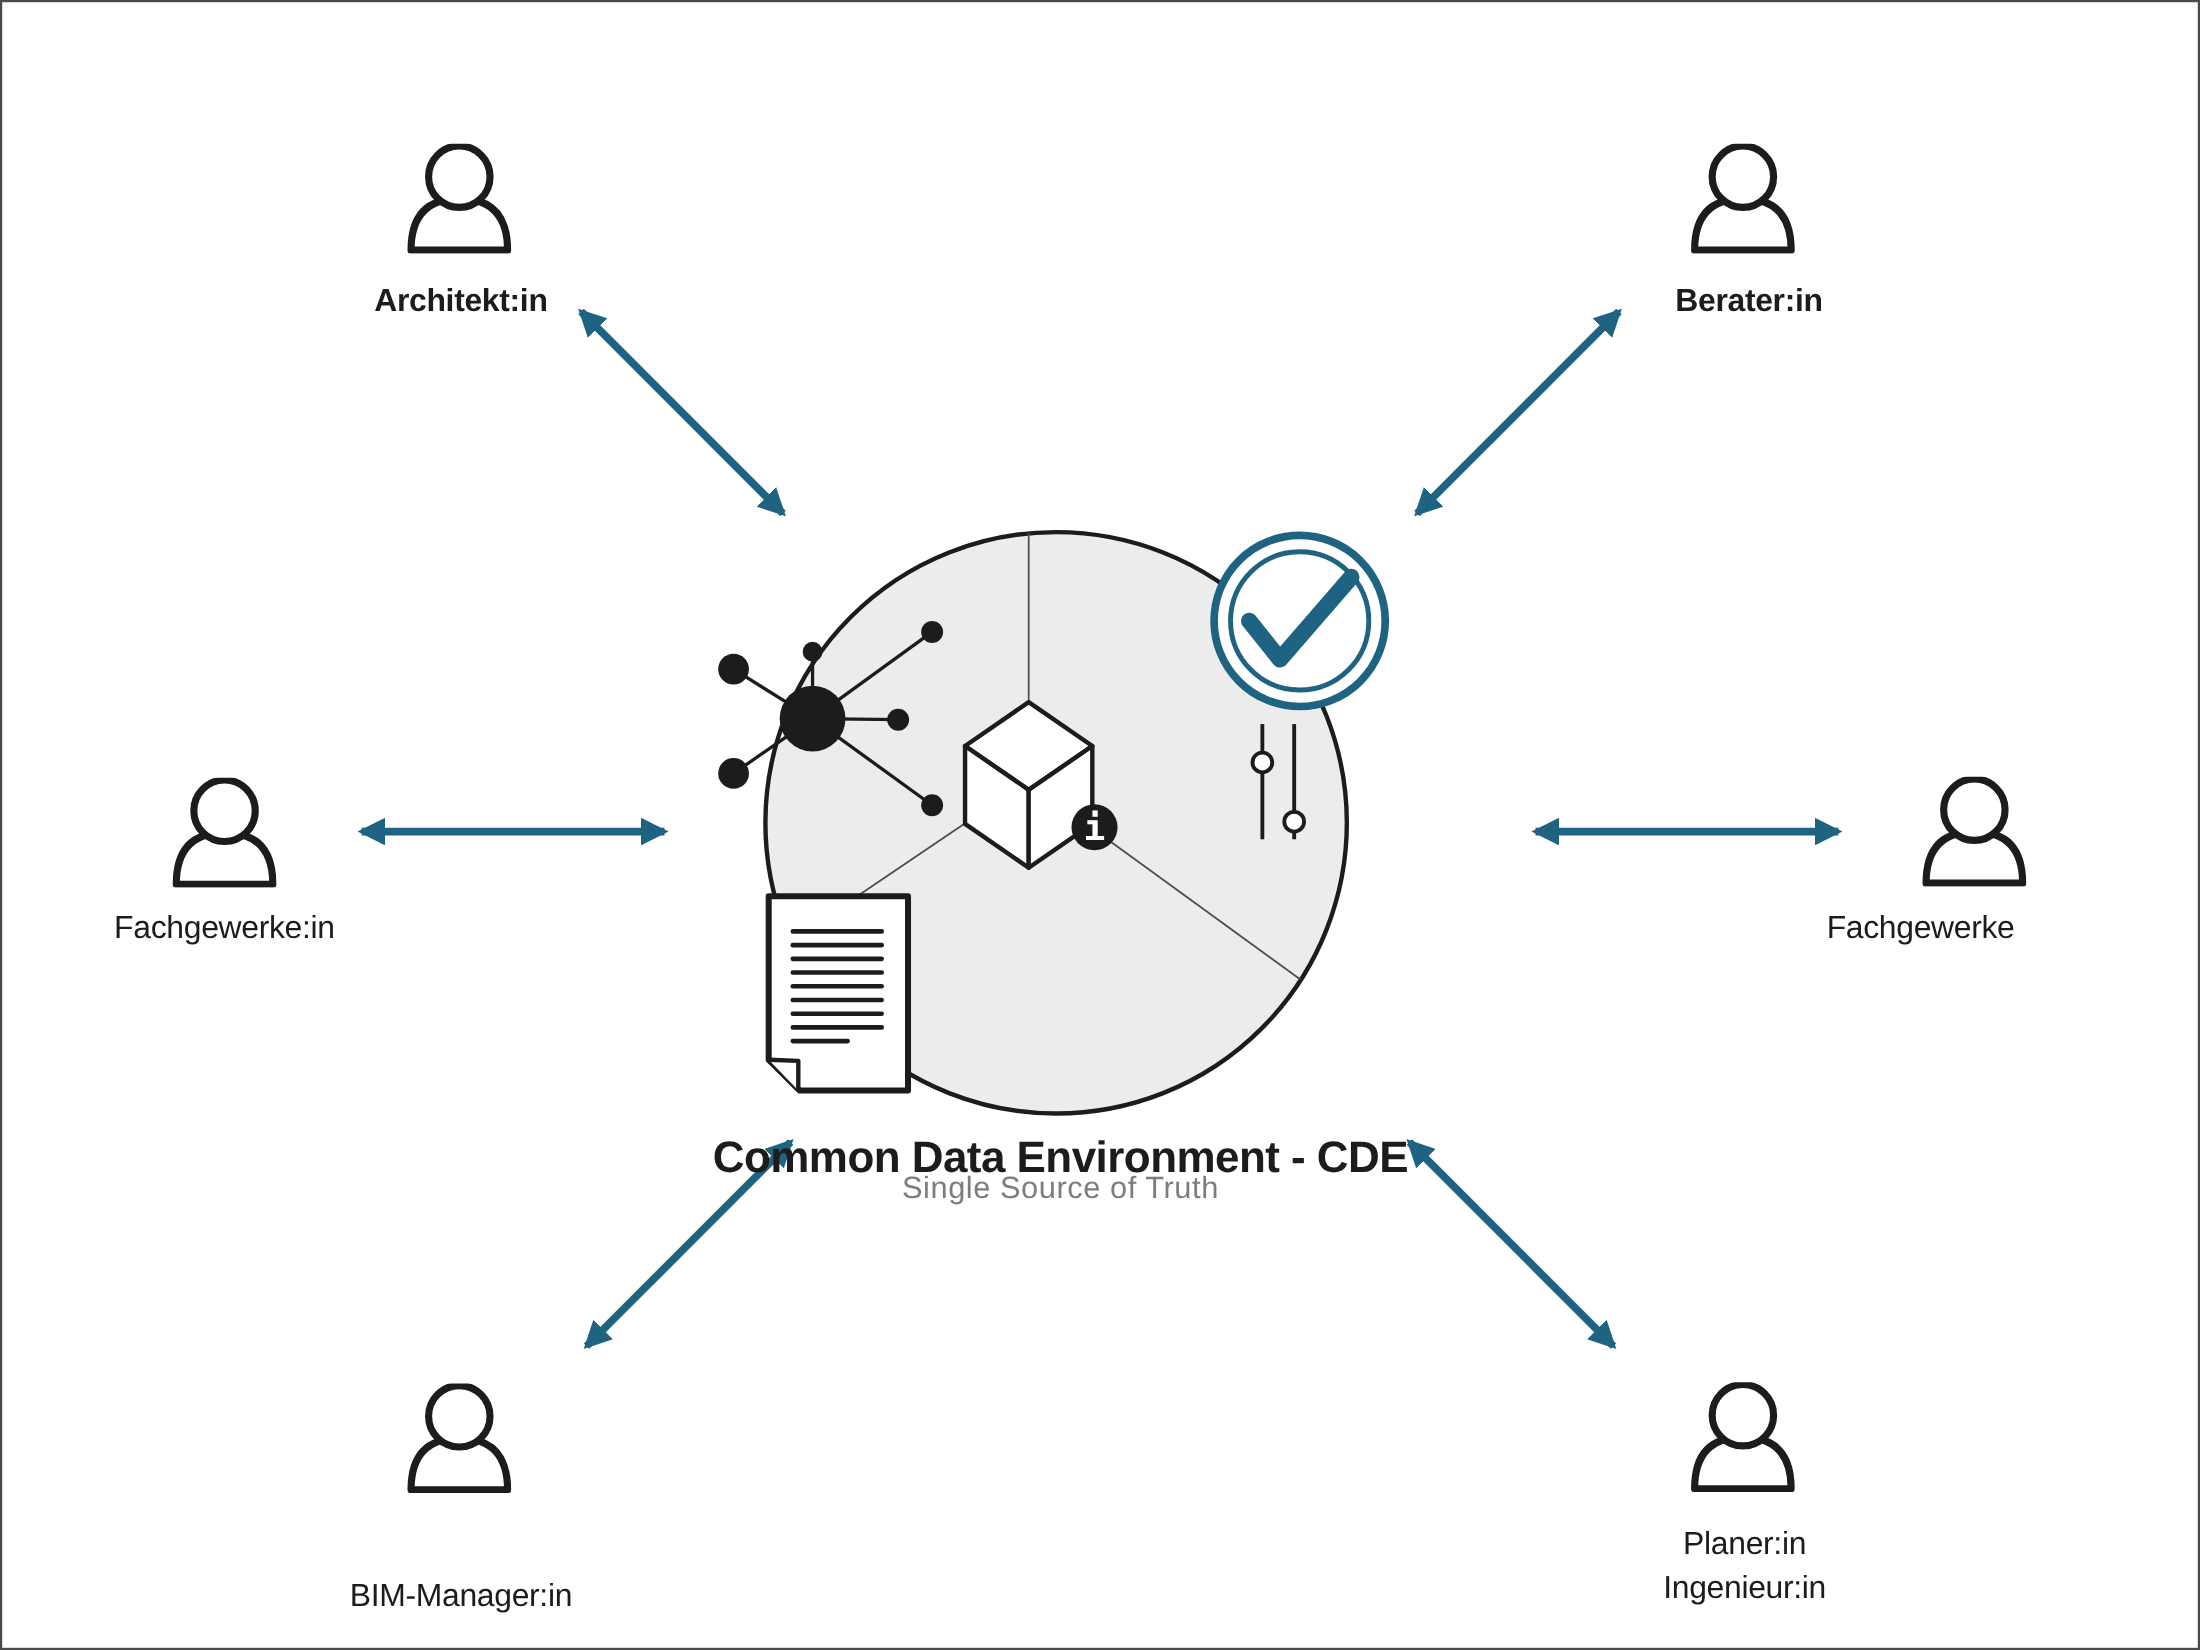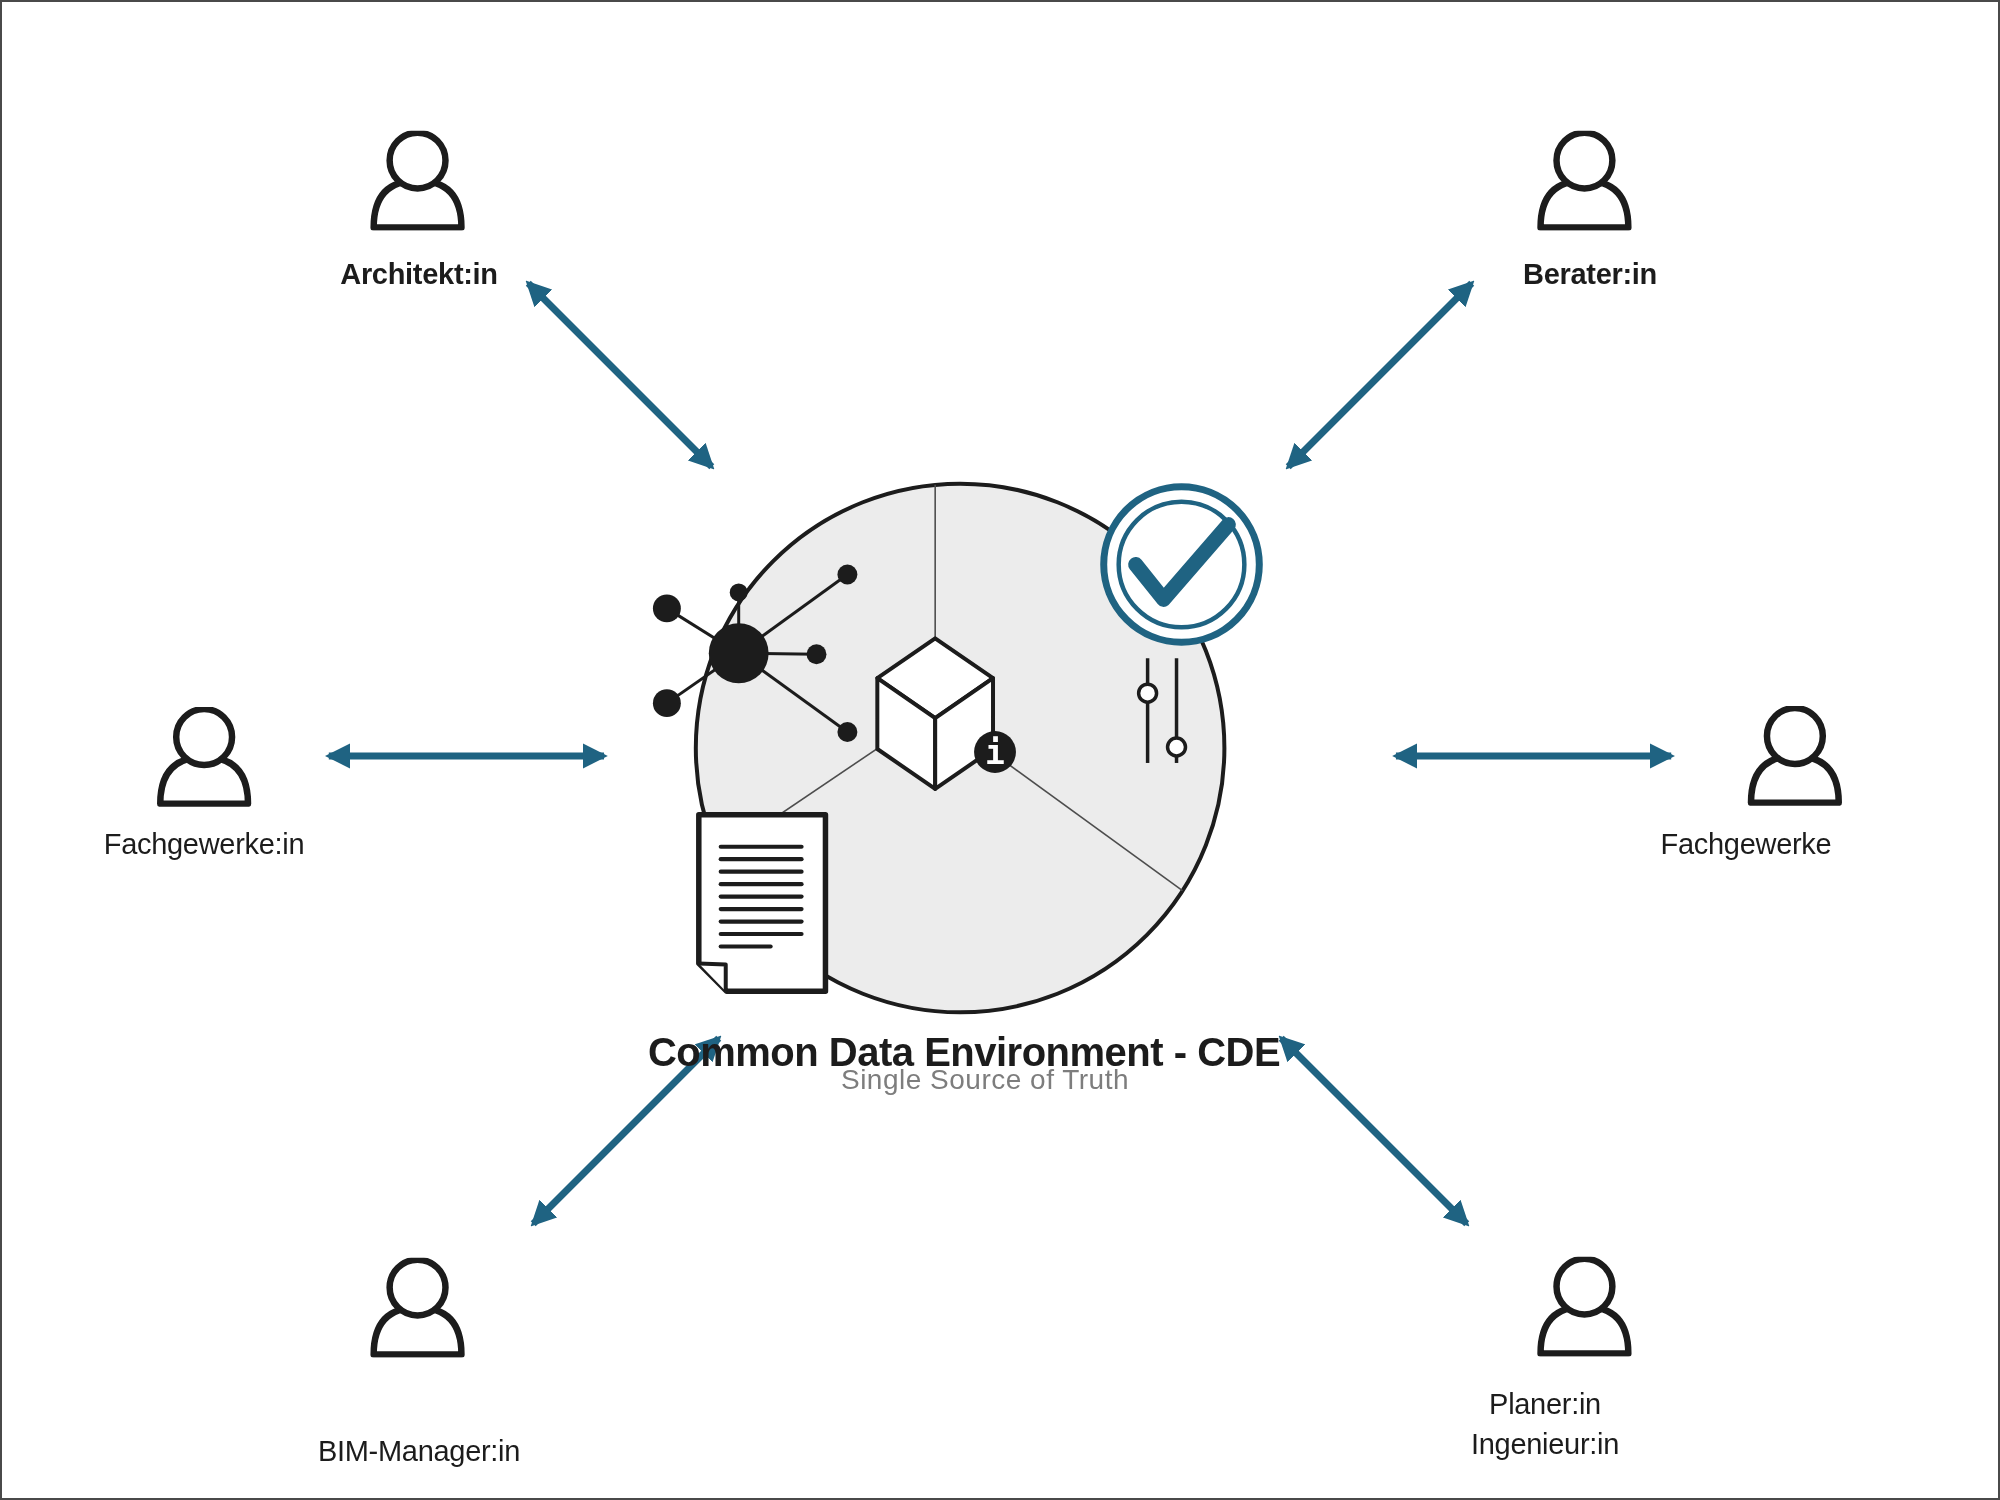--- a/index.html
+++ b/index.html
@@ -9,21 +9,21 @@
     background:#ffffff;
     border:2px solid #4a4a4a;
     box-sizing:border-box;
     font-family:"Liberation Sans","DejaVu Sans",sans-serif;
     overflow:hidden;
   }
   #diagram-svg{position:absolute;left:0;top:0;width:100%;height:100%;}
   .txt{position:absolute;transform:translateX(-50%);white-space:nowrap;color:#1c1c1c;text-align:center;}
   .main-title{font-size:42px;font-weight:700;letter-spacing:-1px;}
   .cde-heading{font-size:40px;font-weight:700;letter-spacing:-0.5px;}
-  .cde-subheading{font-size:28px;font-weight:400;color:#7d7d7d;letter-spacing:0.5px;margin-left:21px;}
+  .cde-subheading{font-size:28px;font-weight:400;color:#7d7d7d;letter-spacing:0.5px;}
   .persona-label{font-size:29px;line-height:34px;letter-spacing:-0.3px;}
   .persona-label.two-line{line-height:40px;}
 </style>
 </head>
 <body>
 
 <div id="canvas">
 
   <svg id="diagram-svg" viewBox="0 0 2000 1500">
     <defs>
@@ -124,21 +124,21 @@
   <div class="txt persona-label" style="left:417px;top:255px;font-weight:bold;">Architekt:in</div>
 
   <div class="txt persona-label" style="left:1588px;top:255px;font-weight:bold;">Berater:in</div>
 
   <div class="txt persona-label" style="left:202px;top:825px;">Fachgewerke:in</div>
 
   <div class="txt persona-label" style="left:1744px;top:825px;">Fachgewerke</div>
 
   <div class="txt persona-label" style="left:417px;top:1432px;">BIM-Manager:in</div>
 
-  <div class="txt persona-label two-line" style="left:1543px;top:1382px;">
+  <div class="txt persona-label two-line" style="left:1584px;top:1382px;">
     <div>Planer:in</div>
     <div>Ingenieur:in</div>
   </div>
 
   <div class="txt cde-heading" style="left:962px;top:1028px;">Common Data Environment - CDE</div>
 
   <div class="txt cde-subheading" style="left:962px;top:1062px;">Single Source of Truth</div>
 
 </div>
 

